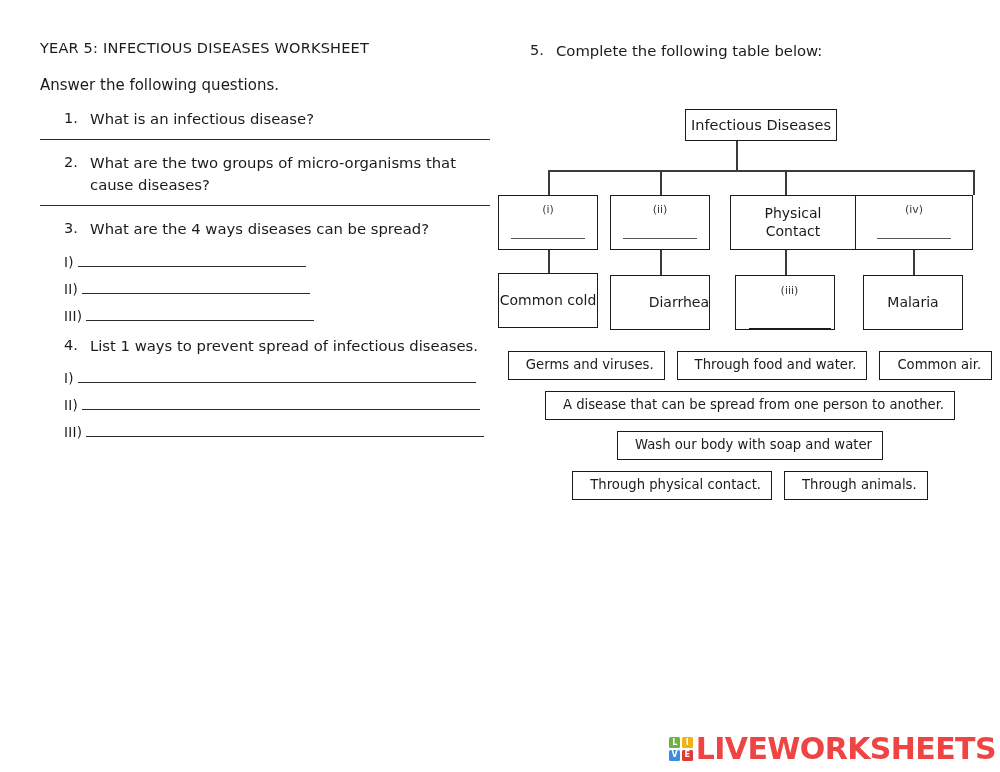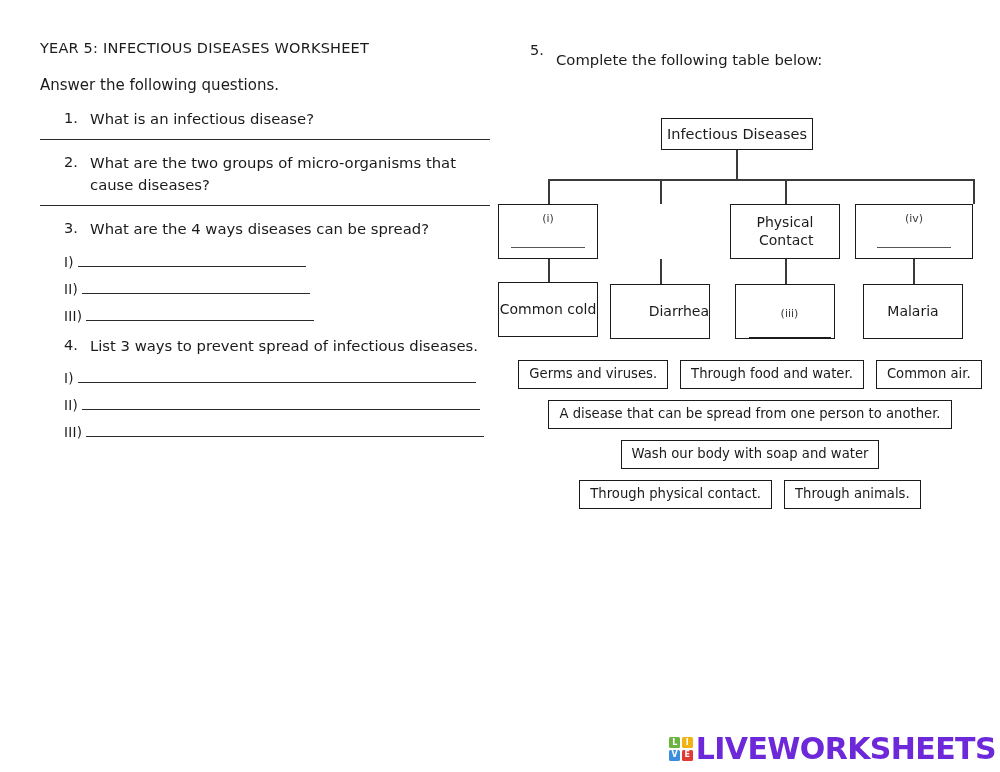--- a/index.html
+++ b/index.html
@@ -95,21 +95,21 @@
     top: 40px;
     width: 500px;
   }
   .q5row {
     display: flex;
     align-items: flex-start;
     padding-left: 30px;
     margin-bottom: 4px;
   }
   .q5row .qnum { width: 26px; flex: 0 0 26px; font-size: 14.5px; }
-  .q5row .qtext { font-size: 14.8px; margin-top: 9px; }
+  .q5row .qtext { font-size: 14.8px; }
 
   
   .diagram {
     position: relative;
     width: 500px;
     height: 280px;
   }
   .node {
     position: absolute;
     border: 1.7px solid #1b1b1b;
@@ -119,41 +119,42 @@
     flex-direction: column;
     align-items: center;
     justify-content: center;
     text-align: center;
     font-size: 14px;
     line-height: 1.25;
     z-index: 2;
   }
   .node.root {
     font-size: 14.5px;
+    margin-left: 24px;
   }
   .node .rom {
     font-size: 11px;
     color: #3a3a3a;
     line-height: 1;
   }
   .node .fill-line {
     display: block;
     border-bottom: 1.3px solid #555;
     width: 74px;
     height: 1px;
   }
   .node.has-blank {
     justify-content: flex-start;
     padding-top: 8px;
   }
   .node.has-blank .fill-line {
     margin-top: 22px;
   }
   .node.mid-blank {
-    justify-content: flex-end;
+    justify-content: space-between;
     padding-top: 9px;
     padding-left: 9px;
   }
   .node.mid-blank .fill-line {
     margin-top: 17px;
     border-bottom: 1.9px solid #1b1b1b;
     width: 82px;
   }
   .conn {
     position: absolute;
@@ -172,21 +173,21 @@
   .ab-row {
     display: flex;
     justify-content: center;
     gap: 12px;
     margin-bottom: 11px;
   }
   .chip {
     border: 1.7px solid #1b1b1b;
     background: #ffffff;
     box-sizing: border-box;
-    padding: 5px 10px 6px 10px;
+    padding: 5px 10px 6px 17px;
     font-size: 13.2px;
     line-height: 1.2;
     text-align: center;
     white-space: nowrap;
   }
 
   
   .logo {
     position: absolute;
     right: 4px;
@@ -255,21 +256,21 @@
       <span class="blank-label">II)</span>
       <span class="blank-line bl-short"></span>
     </div>
     <div class="blank-row">
       <span class="blank-label">III)</span>
       <span class="blank-line bl-short"></span>
     </div>
 
     <div class="qrow">
       <span class="qnum">4.</span>
-      <span class="qtext">List 3 ways to prevent spread of infectious diseases.</span>
+      <span class="qtext">List 1 ways to prevent spread of infectious diseases.</span>
     </div>
     <div class="gap-sm"></div>
 
     <div class="blank-row">
       <span class="blank-label">I)</span>
       <span class="blank-line bl-long"></span>
     </div>
     <div class="blank-row">
       <span class="blank-label">II)</span>
       <span class="blank-line bl-long"></span>
@@ -301,22 +302,26 @@
       <div class="conn v" style="left:48px; top:105px; height:25px;"></div>
       <div class="conn v" style="left:160px; top:105px; height:25px;"></div>
       <div class="conn v" style="left:285px; top:105px; height:25px;"></div>
       <div class="conn v" style="left:473px; top:105px; height:25px;"></div>
 
       <div class="node has-blank" style="left:-2px; top:130px; width:100px; height:55px;">
         <span class="rom">(i)</span>
         <span class="fill-line"></span>
       </div>
 
-
-      <div class="node" style="left:230px; top:130px; width:110px; height:55px;text-align:right;">
+      <div class="node has-blank" style="left:110px; top:130px; width:100px; height:55px;">
+        <span class="rom">(ii)</span>
+        <span class="fill-line"></span>
+      </div>
+
+      <div class="node" style="left:230px; top:130px; width:126px; height:55px;">
         <span>Physical<br>Contact</span>
       </div>
 
       <div class="node has-blank" style="left:355px; top:130px; width:118px; height:55px;">
         <span class="rom">(iv)</span>
         <span class="fill-line"></span>
       </div>
 
       <div class="conn v" style="left:48px; top:185px; height:25px;"></div>
       <div class="conn v" style="left:160px; top:185px; height:25px;"></div>
@@ -369,16 +374,16 @@
 
   </div>
 
   <div class="logo">
     <div class="logo-tiles">
       <div class="tile" style="background: rgb(108, 179, 63);">L</div>
       <div class="tile" style="background: rgb(242, 178, 17);">I</div>
       <div class="tile" style="background: rgb(59, 142, 222);">V</div>
       <div class="tile" style="background: rgb(224, 58, 50);">E</div>
     </div>
-    <div class="logo-word" style="color: #6d28d9;">LIVEWORKSHEETS</div>
+    <div class="logo-word" style="color: #ef4444;">LIVEWORKSHEETS</div>
   </div>
 
 </div>
 
 </body></html>

